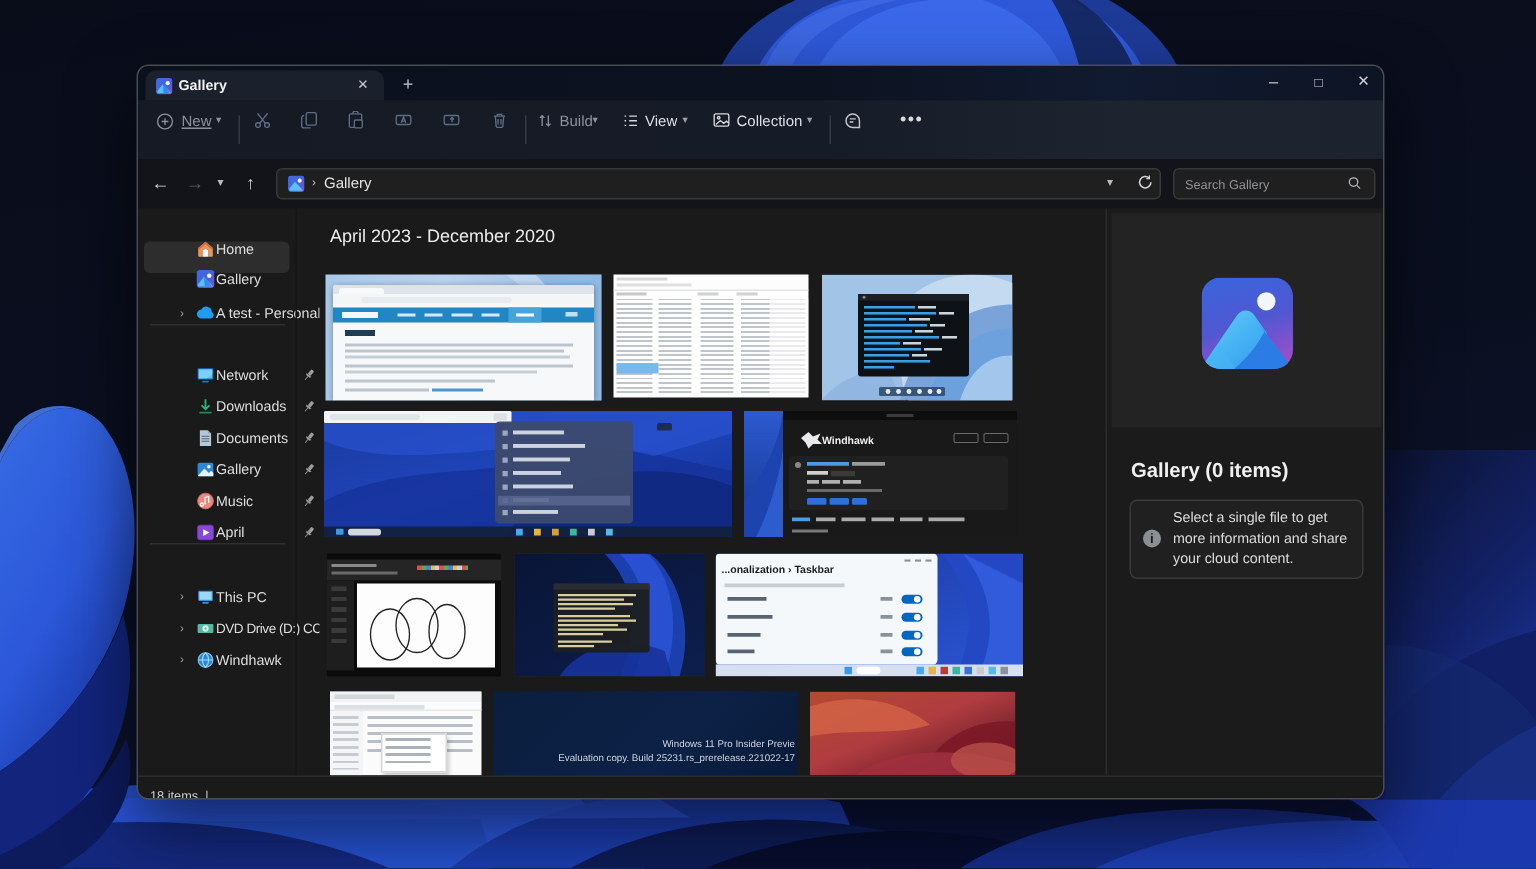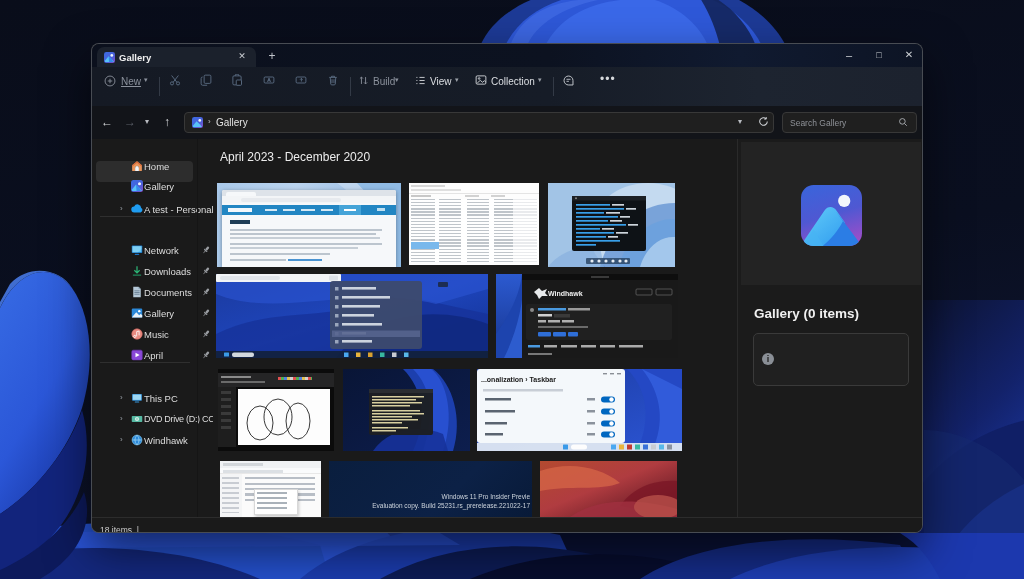--- a/index.html
+++ b/index.html
@@ -718,17 +718,18 @@
         <rect width="48" height="48" fill="url(#galbig)"></rect>
         <circle cx="34" cy="12.5" r="4.8" fill="#f2f6fb"></circle>
         <path d="M-4,53 L18.5,20 C21,16.4 25.5,16.4 28,20.2 L34.5,29.5 C28,41 19,50 7,55 Z" fill="url(#mtn1)"></path>
         <path d="M26.5,19.5 L48,48 L48,53 L10,53 C20,47 28,38 33,28.5 Z" fill="#2b7de5"></path>
         <path d="M-2,52 L10,35 L20,52 Z" fill="#47b4f2" opacity="0.65"></path>
       </g>
     </svg>
     <div class="abs" style="left:662px;top:262px;font-size:13.5px;font-weight:bold;color:#f0f0f0;">Gallery (0 items)</div>
     <div class="abs" style="left:661px;top:289px;width:156px;height:53px;background:#202020;border:1px solid #3a3a3a;border-radius:5px;"></div>
     <div class="abs" style="left:670px;top:309px;width:12px;height:12px;border-radius:6px;background:#8a8f96;color:#1c1c1c;font-size:9px;font-weight:bold;text-align:center;line-height:12px;">i</div>
+    <div class="abs" style="left:690px;top:295px;font-size:9.5px;color:#dcdcdc;line-height:13.5px;">Select a single file to get<br>more information and share<br>your cloud content.</div>
 
     <div id="statusbar"></div>
     <div class="abs" style="left:8px;top:481px;font-size:8.5px;color:#cccccc;">18 items&nbsp;&nbsp;|</div>
   </div>
 </div>
 
 </body></html>

